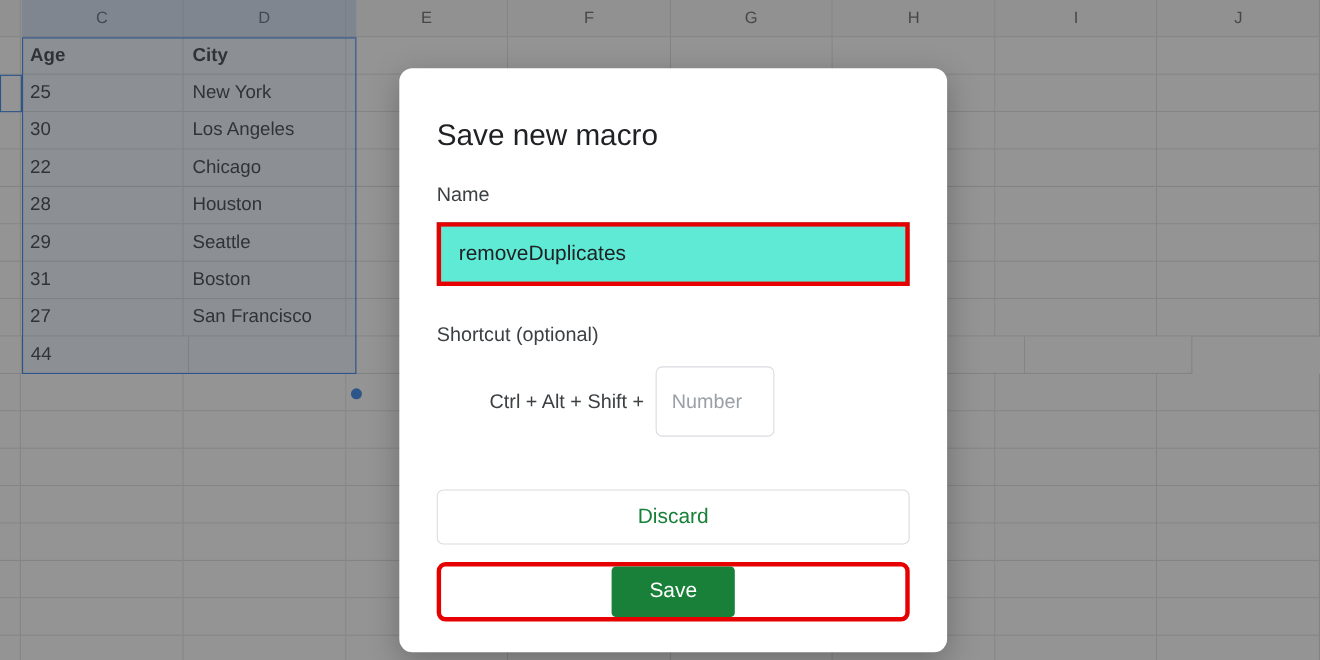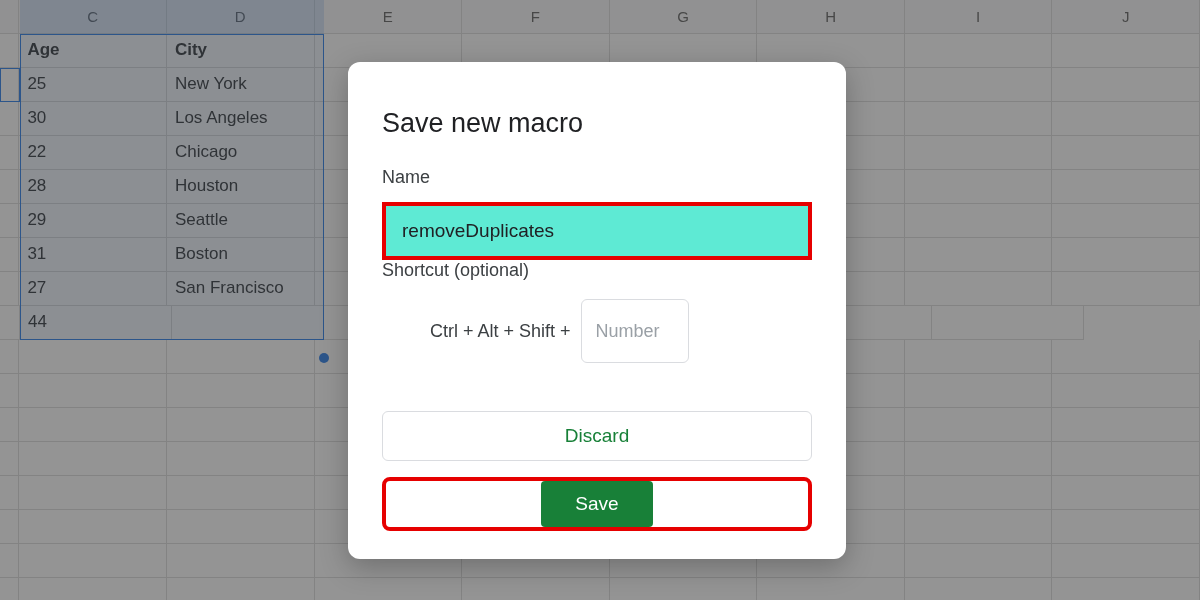--- a/index.html
+++ b/index.html
@@ -61,41 +61,41 @@
   
   .scrim {
     position: absolute;
     top: 0; left: 0; right: 0; bottom: 0;
     background: rgba(60,60,60,0.55);
   }
 
   
   .dialog {
     position: absolute;
-    left: 348px; top: 62px;
+    left: 363px; top: 62px;
     width: 498px;
     background: #fff;
     border-radius: 12px;
     box-shadow: 0 8px 28px rgba(0,0,0,0.25);
     padding: 32px 34px 28px 34px;
     font-family: "Google Sans", Arial, sans-serif;
     color: #202124;
   }
   .dlg-title {
     font-size: 27px;
     font-weight: 400;
     margin: 14px 0 28px 0;
     color: #202124;
   }
   .dlg-label {
     font-size: 18px;
     color: #3c4043;
     margin-bottom: 14px;
   }
-  .dlg-label.shortcut { margin-bottom: 18px; }
+  .dlg-label.shortcut { margin-top: 34px; margin-bottom: 18px; }
   .name-input {
     width: 100%;
     height: 58px;
     border: 4px solid #e60000;
     padding: 0 16px;
     font-size: 19px;
     color: #202124;
     outline: none;
     background: #5eead4;
   }

